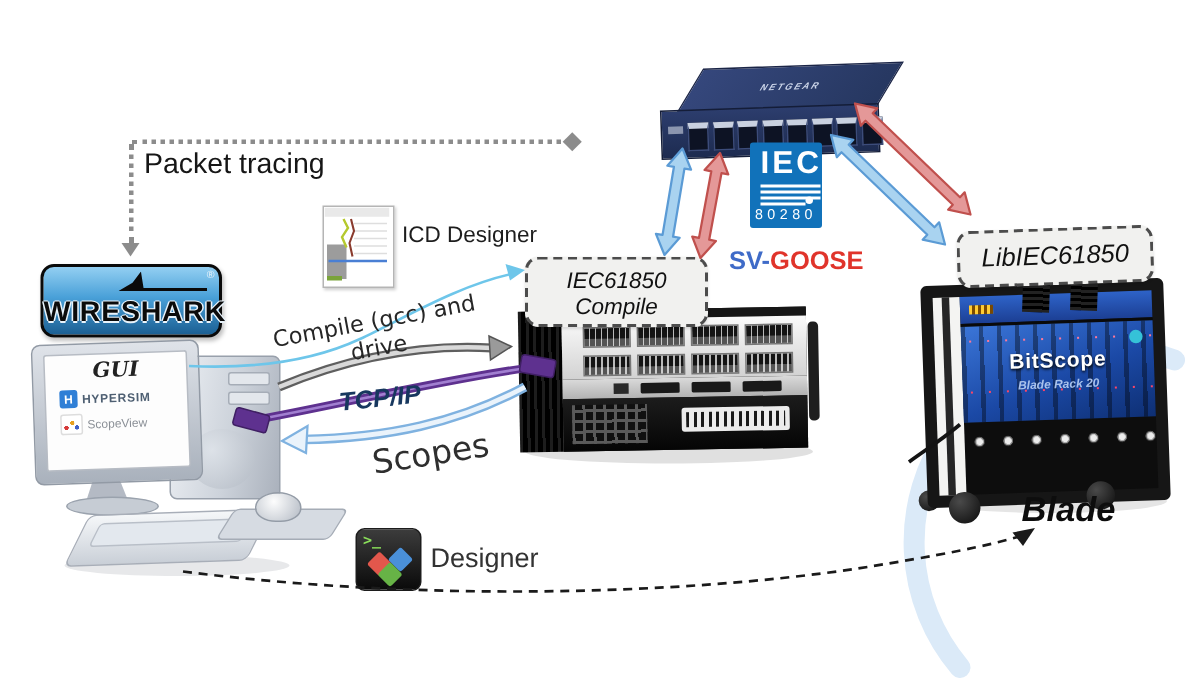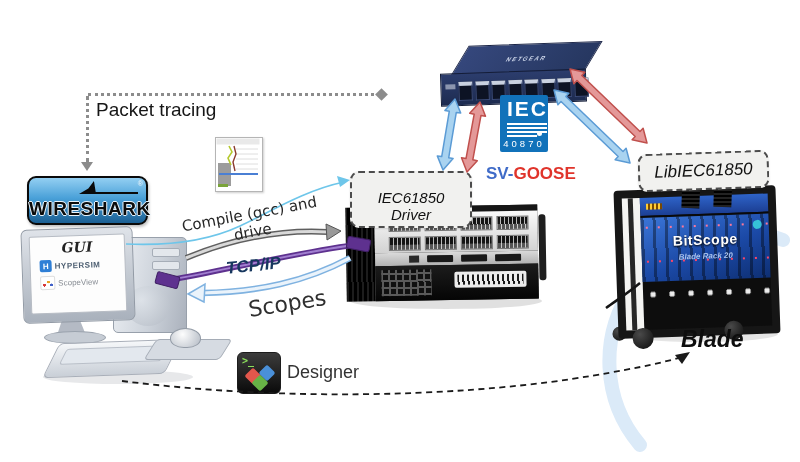--- a/index.html
+++ b/index.html
@@ -67,21 +67,21 @@
 
   
   .compile-lb{left:166px;top:205px;width:170px;text-align:center;font-family:"DejaVu Sans",sans-serif;
               font-size:15px;color:#262626;transform:rotate(-10.5deg);}
   .tcpip-lb{left:226px;top:256px;font-size:17px;font-weight:700;font-style:italic;color:#17375E;transform:rotate(-6deg);}
   .scopes-lb{left:248px;top:291px;font-family:"DejaVu Sans",sans-serif;font-size:22px;color:#2f2f2f;transform:rotate(-9deg);}
 
   
   .tagbox{background:#f1f1ef;border:2px dashed #4c4c4c;border-radius:9px;text-align:center;
           font-style:italic;color:#111;box-shadow:0 1px 2px rgba(0,0,0,.12);}
-  .driver-box{left:350px;top:171px;width:118px;height:37px;font-size:15px;line-height:17px;padding-top:16px;}
+  .driver-box{left:350px;top:171px;width:118px;height:37px;font-size:15px;line-height:17px;padding-top:6px;}
   .lib-box{left:638px;top:152px;width:127px;height:34px;font-size:17px;line-height:33px;transform:rotate(-2deg);}
 
   
   .rack{left:346px;top:206px;width:200px;height:94px;transform:rotate(-1deg);}
   .rack-side{position:absolute;left:0;top:0;width:29px;height:100%;
              background:repeating-linear-gradient(90deg,#1d1d1d 0 2px,#000 2px 5px);}
   .rack-front{position:absolute;left:29px;right:8px;top:0;bottom:0;background:#0c0c0c;}
   .rack-bezel{height:6px;background:#161616;}
   .rack-ports{height:40px;background:linear-gradient(#fafafa,#d2d2d2);padding:5px 0 0 14px;box-sizing:border-box;}
   .prow{display:flex;gap:4px;margin-bottom:5px;}
@@ -205,20 +205,21 @@
         <line x1="20" y1="21" x2="42" y2="21"></line>
           <line x1="20" y1="26" x2="42" y2="26"></line>
         <line x1="20" y1="31" x2="42" y2="31"></line>
       </g>
       <polyline points="13,8 16,14 12,20 15,27" fill="none" stroke="#b5c92e" stroke-width="1.6"></polyline>
       <polyline points="18,8 20,16 17,24 19,33" fill="none" stroke="#8a3b2e" stroke-width="1.4"></polyline>
       <line x1="3" y1="36" x2="42" y2="36" stroke="#4a7fd4" stroke-width="1.8"></line>
       <rect x="2" y="46" width="10" height="3" fill="#7aa33a"></rect>
     </svg>
   </div>
+  <div class="abs icd-label z5">ICD Designer</div>
 
   <div class="abs tower z2">
     <div class="bay b1"></div>
     <div class="bay b2"></div>
     <div class="tower-disc"></div>
   </div>
   <div class="abs stand z2"></div>
   <div class="abs mbase z2"></div>
   <div class="abs monitor z2">
     <div class="screen">
@@ -234,21 +235,21 @@
     </div>
   </div>
   <div class="abs keyboard z2">
       <div class="keys"></div>
     </div>
   <div class="abs mousepad z2"></div>
   <div class="abs mouse z2"></div>
 
   <div class="abs tagbox driver-box z3">
     <div>IEC61850</div>
-    <div>Driver</div>
+    <div>Compile</div>
   </div>
   <div class="abs tagbox lib-box z3">LibIEC61850</div>
 
   <div class="abs rack z2">
     <div class="rack-side"></div>
     <div class="rack-front">
       <div class="rack-bezel"></div>
       <div class="rack-ports">
         <div class="prow">
           <div class="pgrp"></div>
@@ -301,21 +302,21 @@
 
   <div class="abs iec z3">
     <div class="iec-top">IEC</div>
     <div class="iec-lines">
       <div></div>
         <div></div>
         <div></div>
         <div style="width:30px"></div>
     </div>
     <div class="iec-dot"></div>
-    <div class="iec-code">40870</div>
+    <div class="iec-code">80280</div>
   </div>
 
   <div class="abs svgoose z5"><span class="sv">SV-</span><span class="go">GOOSE</span></div>
 
   <div class="abs ied z2">
     <div class="wheel wh3"></div>
     <div class="ied-frame"></div>
     <div class="ied-gap">
         <div class="ied-rail"></div>
       </div>

